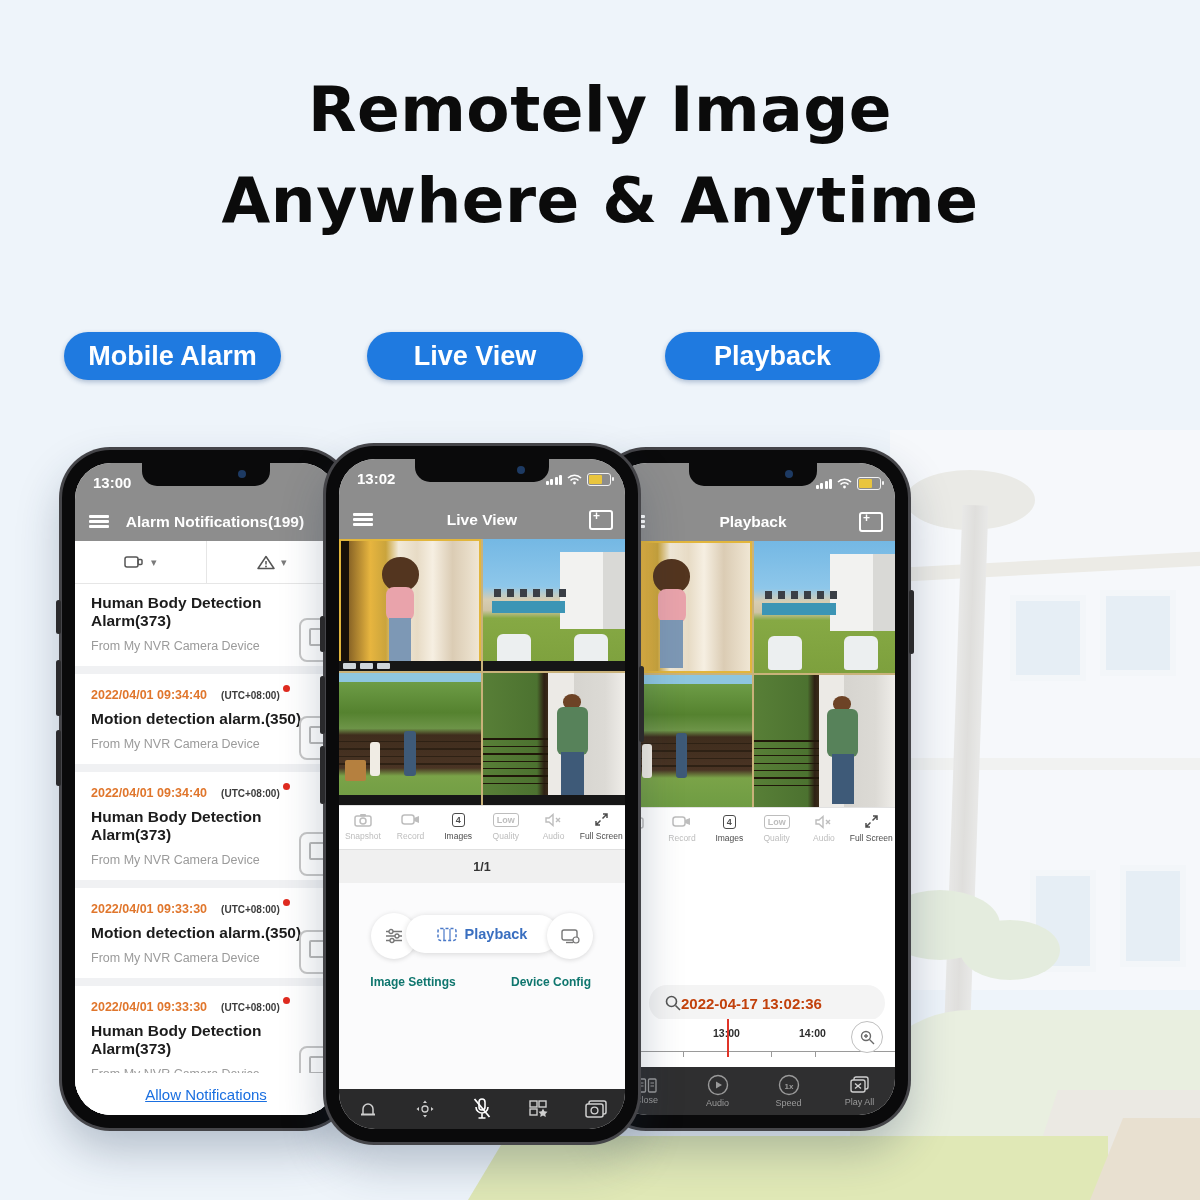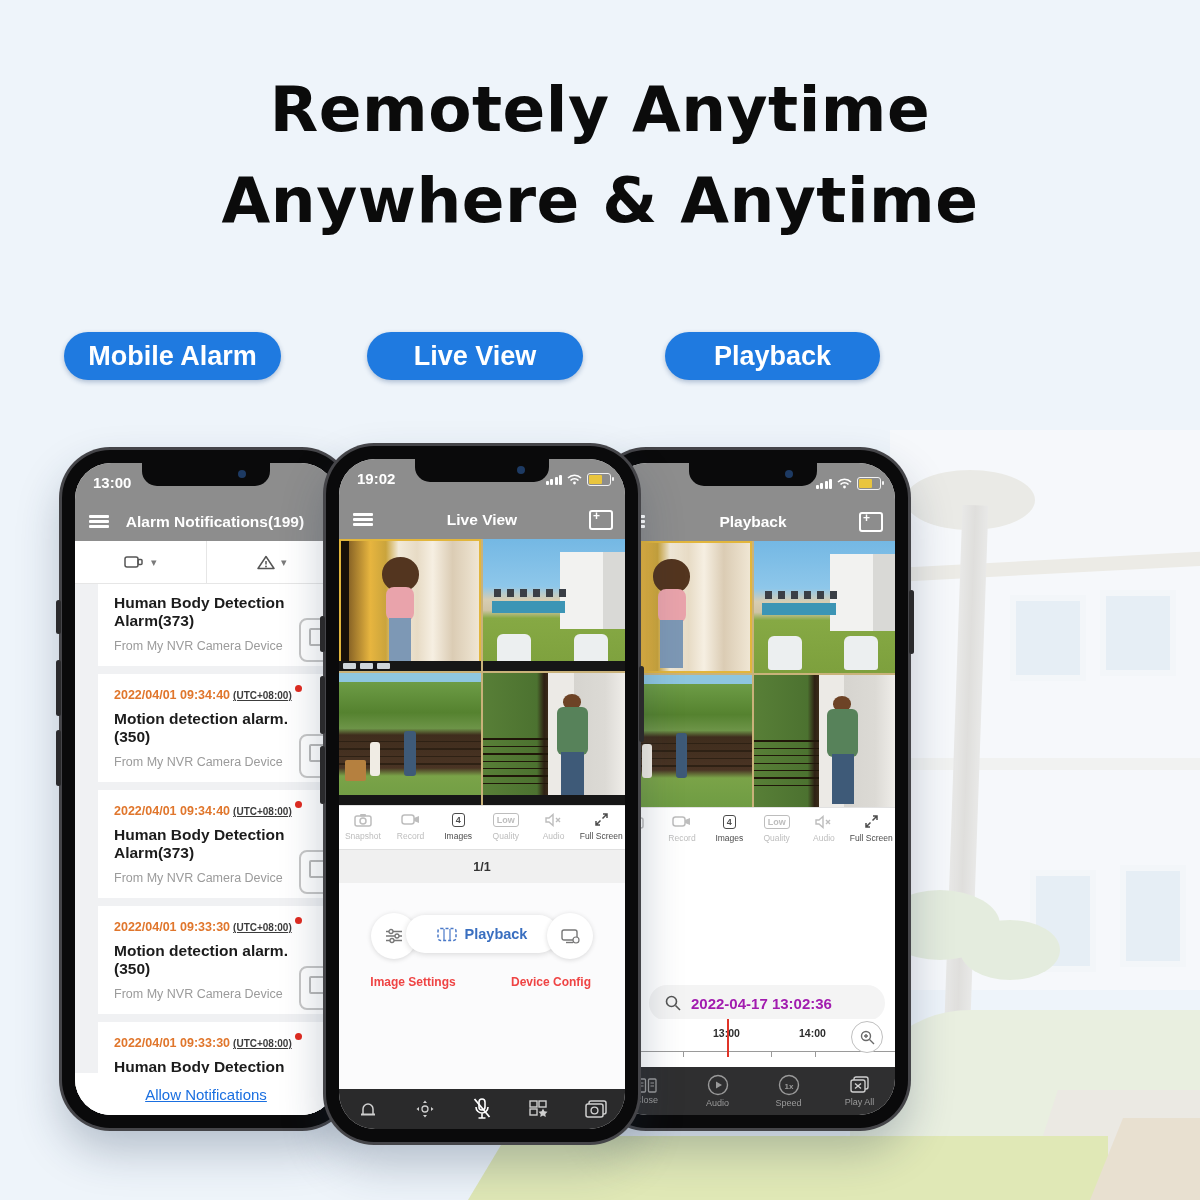--- a/index.html
+++ b/index.html
@@ -44,24 +44,24 @@
   .hamb{position:absolute;left:14px;bottom:13px;width:20px;height:13px;}
   .hamb i{display:block;height:2.5px;background:#fff;margin-bottom:2.5px;border-radius:1px;}
   .htitle{position:absolute;left:0;right:0;bottom:10px;text-align:center;color:#fff;font-weight:700;font-size:15.5px;}
   .addwin{position:absolute;right:12px;bottom:9px;width:20px;height:16px;border:2px solid #fff;border-radius:3px;}
   .addwin::before{content:"+";position:absolute;left:2px;top:-3px;color:#fff;font-size:12px;font-weight:700;}
   
   .filters{position:absolute;left:0;right:0;top:78px;height:42px;background:#fff;border-bottom:1px solid #e6e6e6;display:flex;z-index:4;}
   .fcell{flex:1;display:flex;align-items:center;justify-content:center;gap:6px;color:#4a4a4a;}
   .fcell + .fcell{border-left:1px solid #e6e6e6;}
   .caret{font-size:11px;color:#7a7a7a;}
-  .alist{position:absolute;left:0;right:0;top:120px;bottom:0;background:#f0f1f3;display:flex;flex-direction:column;padding-left:23px;}
+  .alist{position:absolute;left:0;right:0;top:120px;bottom:0;background:#f0f1f3;display:flex;flex-direction:column;}
   .aitem{background:#fff;padding:11px 16px 13px;position:relative;flex:none;margin-bottom:8px;}
   .ts{font-size:12.5px;font-weight:700;color:#e0762c;}
-  .tz{font-size:10px;font-weight:700;color:#3c3c3c;margin-left:3px;text-decoration:underline;}
+  .tz{font-size:10px;font-weight:700;color:#3c3c3c;margin-left:14px;}
   .dot{display:inline-block;width:7px;height:7px;background:#e02b20;border-radius:50%;vertical-align:top;margin-left:3px;}
   .atitle{font-size:15.5px;font-weight:700;color:#1c1c1c;margin-top:7px;}
   .asrc{font-size:12.5px;color:#9b9b9b;margin-top:9px;}
   .thumb{position:absolute;right:-22px;bottom:4px;width:56px;height:40px;border:2px solid #c7c7c7;border-radius:8px;background:#fff;}
   .thumb::before{content:"";position:absolute;left:8px;top:8px;width:18px;height:14px;border:2px solid #b9b9b9;border-radius:2px;}
   .afoot{position:absolute;left:0;right:0;bottom:0;height:42px;background:#fff;display:flex;align-items:center;justify-content:center;z-index:6;}
   .alink{color:#1a6fe0;font-size:15px;text-decoration:underline;cursor:pointer;}
   
   .grid{position:absolute;left:0;right:0;display:grid;grid-template-columns:1fr 1fr;grid-template-rows:1fr 1fr;
         gap:2px;background:#c9b27a;z-index:3;}
@@ -76,27 +76,27 @@
   .ctrl.on .ic{color:#4c4c4c;} .ctrl.on .lbl{color:#4c4c4c;text-align:right;}
   .badgebox{border:1.5px solid currentColor;border-radius:3px;font-size:9px;font-weight:700;padding:1px 3px;color:inherit;}
   .pagebar{position:absolute;left:0;right:0;height:34px;background:#f0f0f0;display:flex;align-items:center;justify-content:center;
            font-size:12.5px;font-weight:700;color:#333;border-top:1px solid #e0e0e0;z-index:5;}
   .quick{position:absolute;left:0;right:0;background:#fbfbfc;z-index:5;}
   .circbtn{position:absolute;width:46px;height:46px;border-radius:50%;background:#fff;box-shadow:0 1px 5px rgba(0,0,0,.14);
            display:flex;align-items:center;justify-content:center;color:#6a6a6a;cursor:pointer;}
   .pbpill{position:absolute;left:50%;transform:translateX(-50%);top:32px;width:152px;height:38px;border-radius:19px;background:#fff;
           box-shadow:0 1px 6px rgba(0,0,0,.15);display:flex;align-items:center;justify-content:center;gap:8px;
           color:#3a6fc0;font-weight:700;font-size:14.5px;cursor:pointer;}
-  .qlabel{position:absolute;top:92px;font-size:12px;font-weight:700;color:#ef4444;}
+  .qlabel{position:absolute;top:92px;font-size:12px;font-weight:700;color:#0f766e;}
   .darkbar{position:absolute;left:0;right:0;bottom:0;background:#2a2a2b;display:flex;align-items:center;z-index:6;}
   .dicon{flex:1;display:flex;flex-direction:column;align-items:center;justify-content:center;gap:2px;color:#cfcfcf;cursor:pointer;}
   .dicon .lbl{font-size:9px;color:#9a9a9a;}
   
   .searchpill{position:absolute;left:38px;right:10px;height:36px;border-radius:19px;background:#f4f4f4;
-              display:flex;align-items:center;gap:10px;padding-left:16px;color:#a21caf;font-size:15px;font-weight:700;z-index:5;cursor:pointer;}
+              display:flex;align-items:center;padding-left:16px;color:#c2410c;font-size:15px;font-weight:700;z-index:5;cursor:pointer;}
   .timeline{position:absolute;left:0;right:0;height:48px;background:#fff;z-index:5;}
   .tl-label{position:absolute;top:8px;font-size:10.5px;font-weight:700;color:#2c2c2c;}
   .tl-base{position:absolute;left:0;right:0;top:32px;height:1px;background:#9a9a9a;}
   .tl-tick{position:absolute;top:33px;width:1px;height:5px;background:#9a9a9a;}
   .tl-cursor{position:absolute;top:0;width:2px;height:38px;background:#e03428;}
   .tl-zoom{position:absolute;right:12px;top:2px;width:30px;height:30px;border:1.5px solid #c0c0c0;border-radius:50%;
            display:flex;align-items:center;justify-content:center;color:#6a6a6a;cursor:pointer;background:#fff;}
   
   .sc-door{background:linear-gradient(90deg,#171008 0%,#171008 7%,#8a6526 7%,#e7b53f 22%,#caa43c 33%,#f2ead9 42%,#e7dbc5 55%,#f6efe2 66%,#dbccb4 80%,#f1e8d6 100%);}
   .sc-door .hair{position:absolute;left:30%;top:14%;width:26%;height:26%;border-radius:50%;background:#53351f;}
@@ -136,21 +136,21 @@
     <div class="bg-palm"></div>
     <div class="bg-bush" style="left:880px;top:890px;width:120px;height:70px;"></div>
     <div class="bg-bush" style="left:960px;top:920px;width:100px;height:60px;"></div>
     <div class="bg-lawn"></div>
     <div class="bg-patio"></div>
   </div>
   <div class="bg-wedge"></div>
   <div class="bg-step"></div>
 
   <div class="headline">
-    <div>Remotely Anytime</div>
+    <div>Remotely Image</div>
     <div>Anywhere &amp; Anytime</div>
   </div>
 
   <div class="pill-btn" style="left:64px;top:332px;width:217px;">
     <span>Mobile Alarm</span>
   </div>
   <div class="pill-btn" style="left:367px;top:332px;width:216px;">
     <span>Live View</span>
   </div>
   <div class="pill-btn" style="left:665px;top:332px;width:215px;">
@@ -398,21 +398,21 @@
   </div>
 
   <div class="phone" style="left:326px;top:446px;width:312px;height:696px;z-index:3;">
     <div class="sidebtn" style="left:-6px;top:170px;width:5px;height:36px;"></div>
     <div class="sidebtn" style="left:-6px;top:230px;width:5px;height:58px;"></div>
     <div class="sidebtn" style="left:-6px;top:300px;width:5px;height:58px;"></div>
     <div class="sidebtn" style="right:-6px;top:220px;width:5px;height:76px;"></div>
     <div class="screen" style="background:#f5f5f5;">
       <div class="notch" style="width:134px;"></div>
       <div class="appbar" style="height:80px;">
-        <div class="stime">19:02</div>
+        <div class="stime">13:02</div>
         <div class="sticons">
           <span class="sigbars">
               <i style="height:4px"></i>
               <i style="height:6px"></i>
               <i style="height:8px"></i>
               <i style="height:10px"></i>
             </span>
           <svg width="15" height="11" viewBox="0 0 15 11">
               <path d="M1 4 A9 9 0 0 1 14 4" stroke="#fff" stroke-width="1.6" fill="none"></path>
               <path d="M3.5 6.5 A5.5 5.5 0 0 1 11.5 6.5" stroke="#fff" stroke-width="1.6" fill="none"></path>

